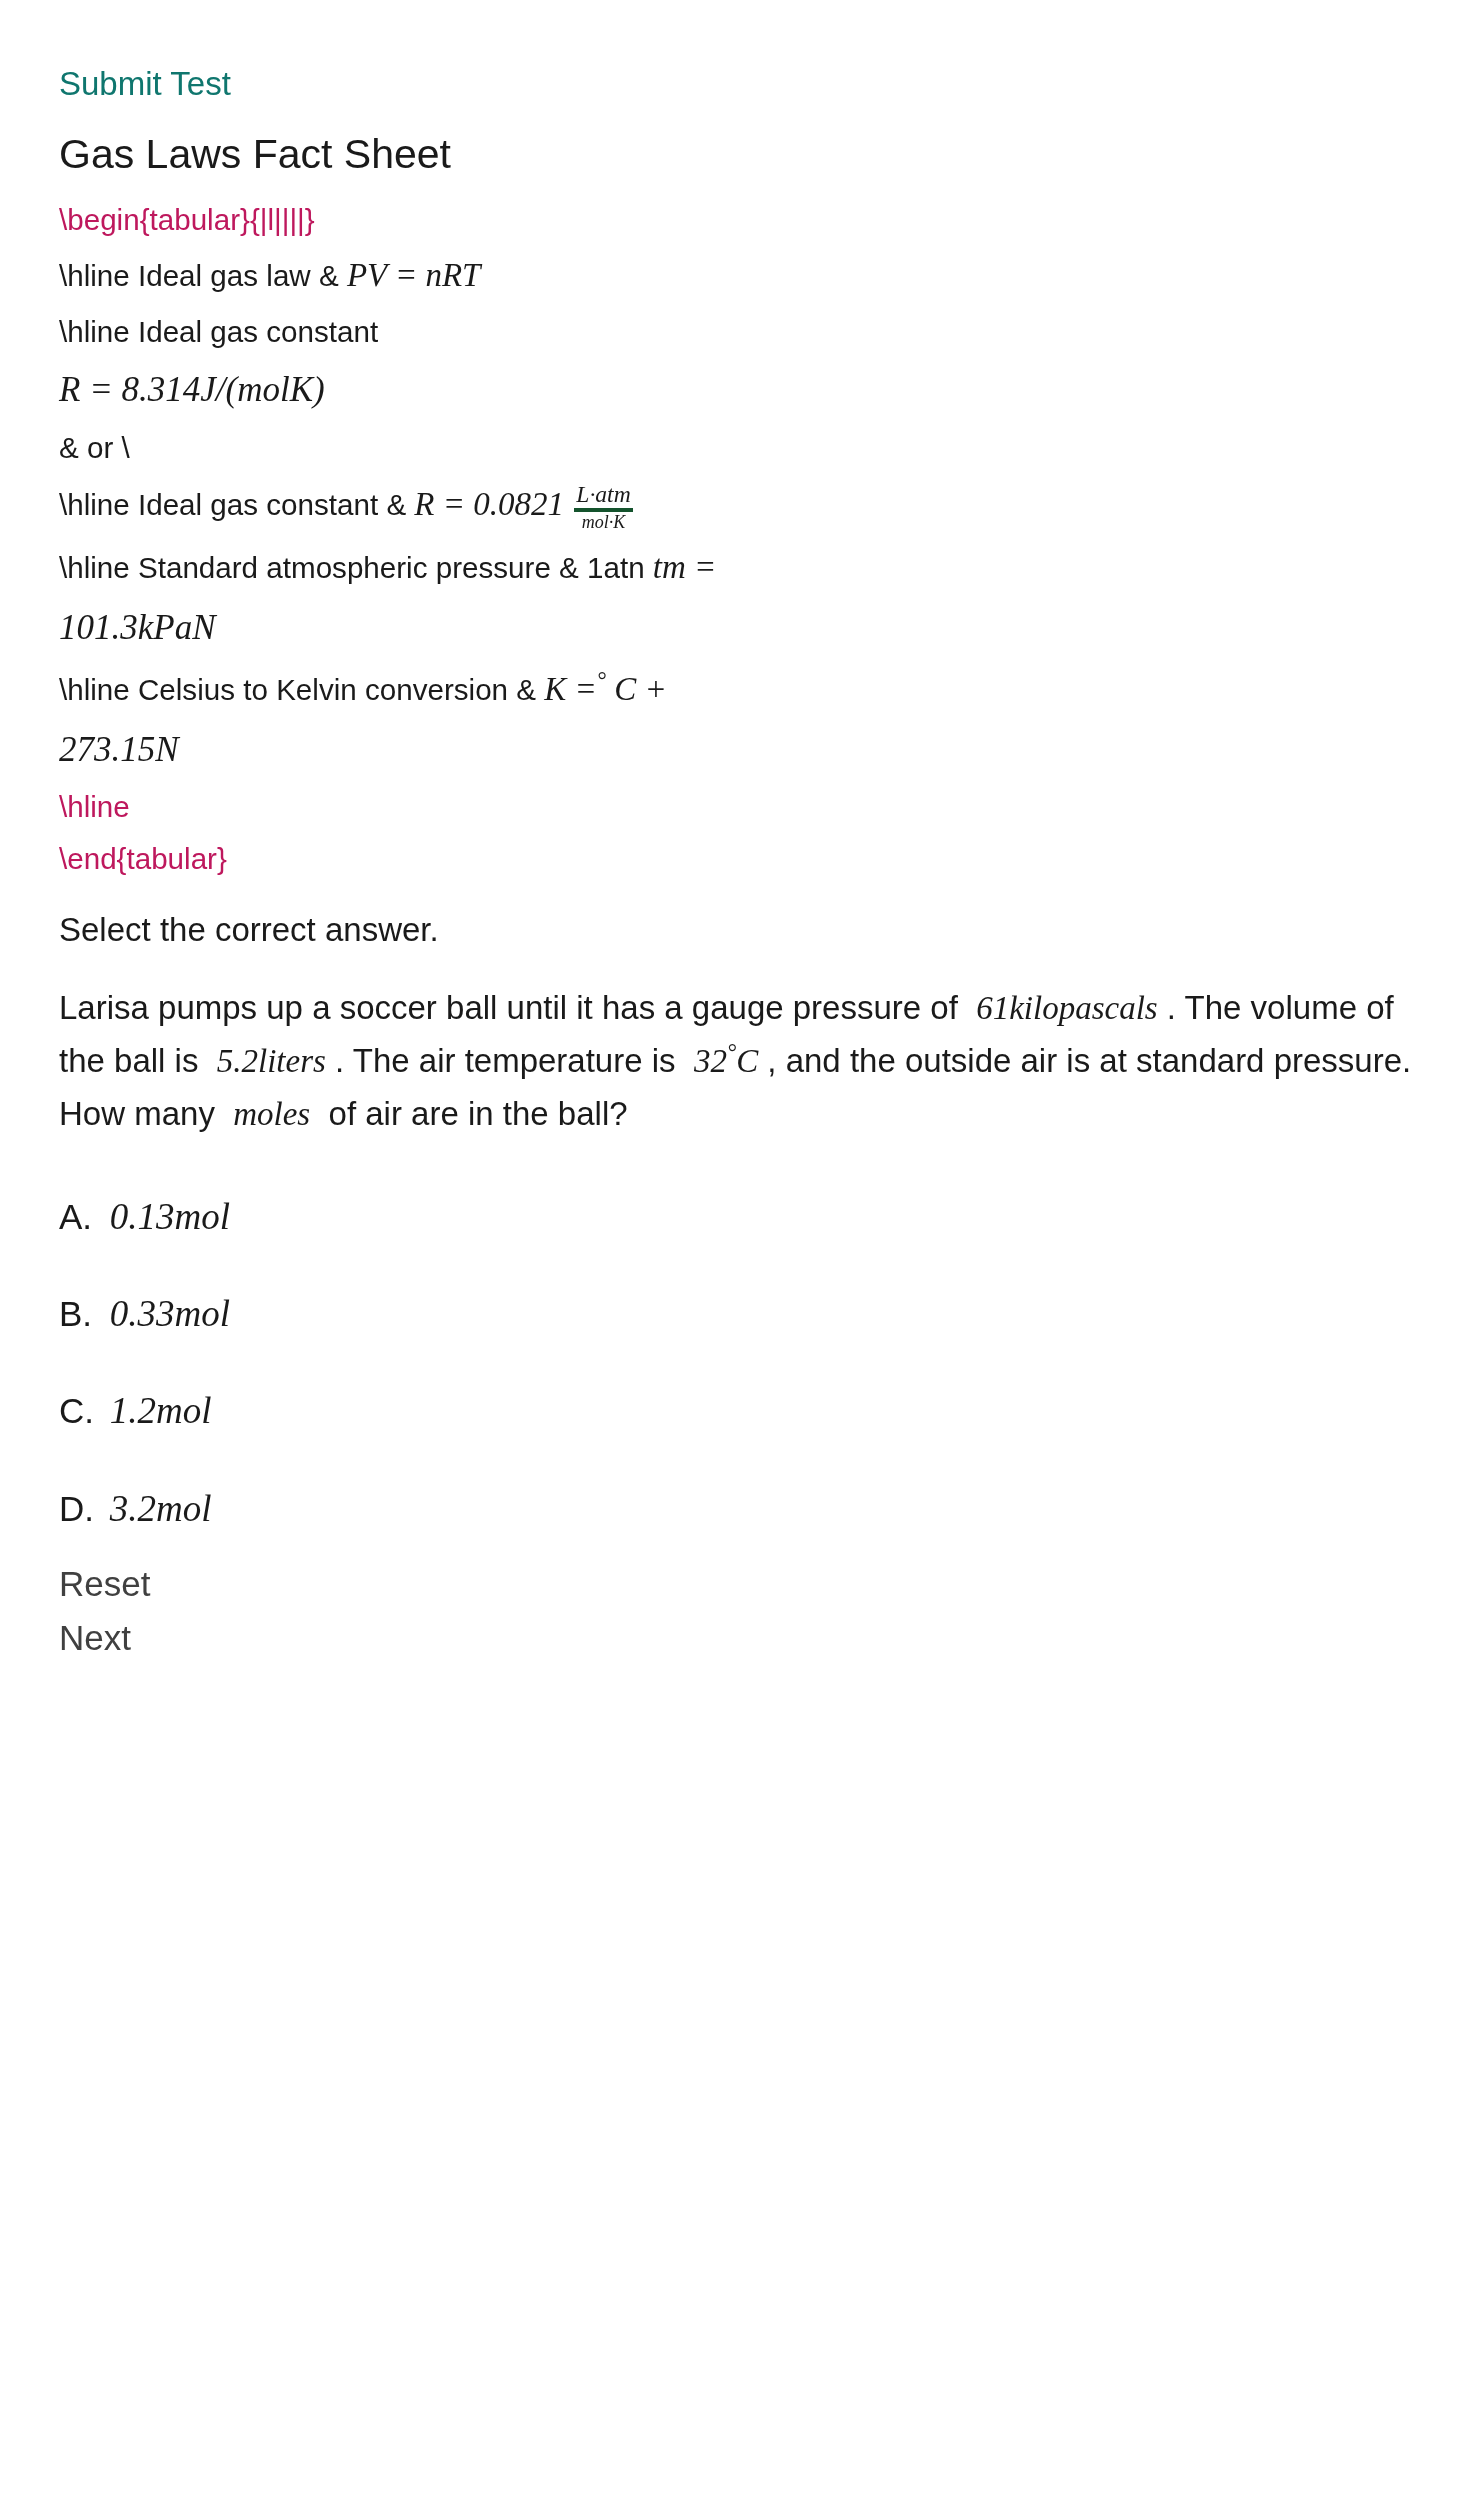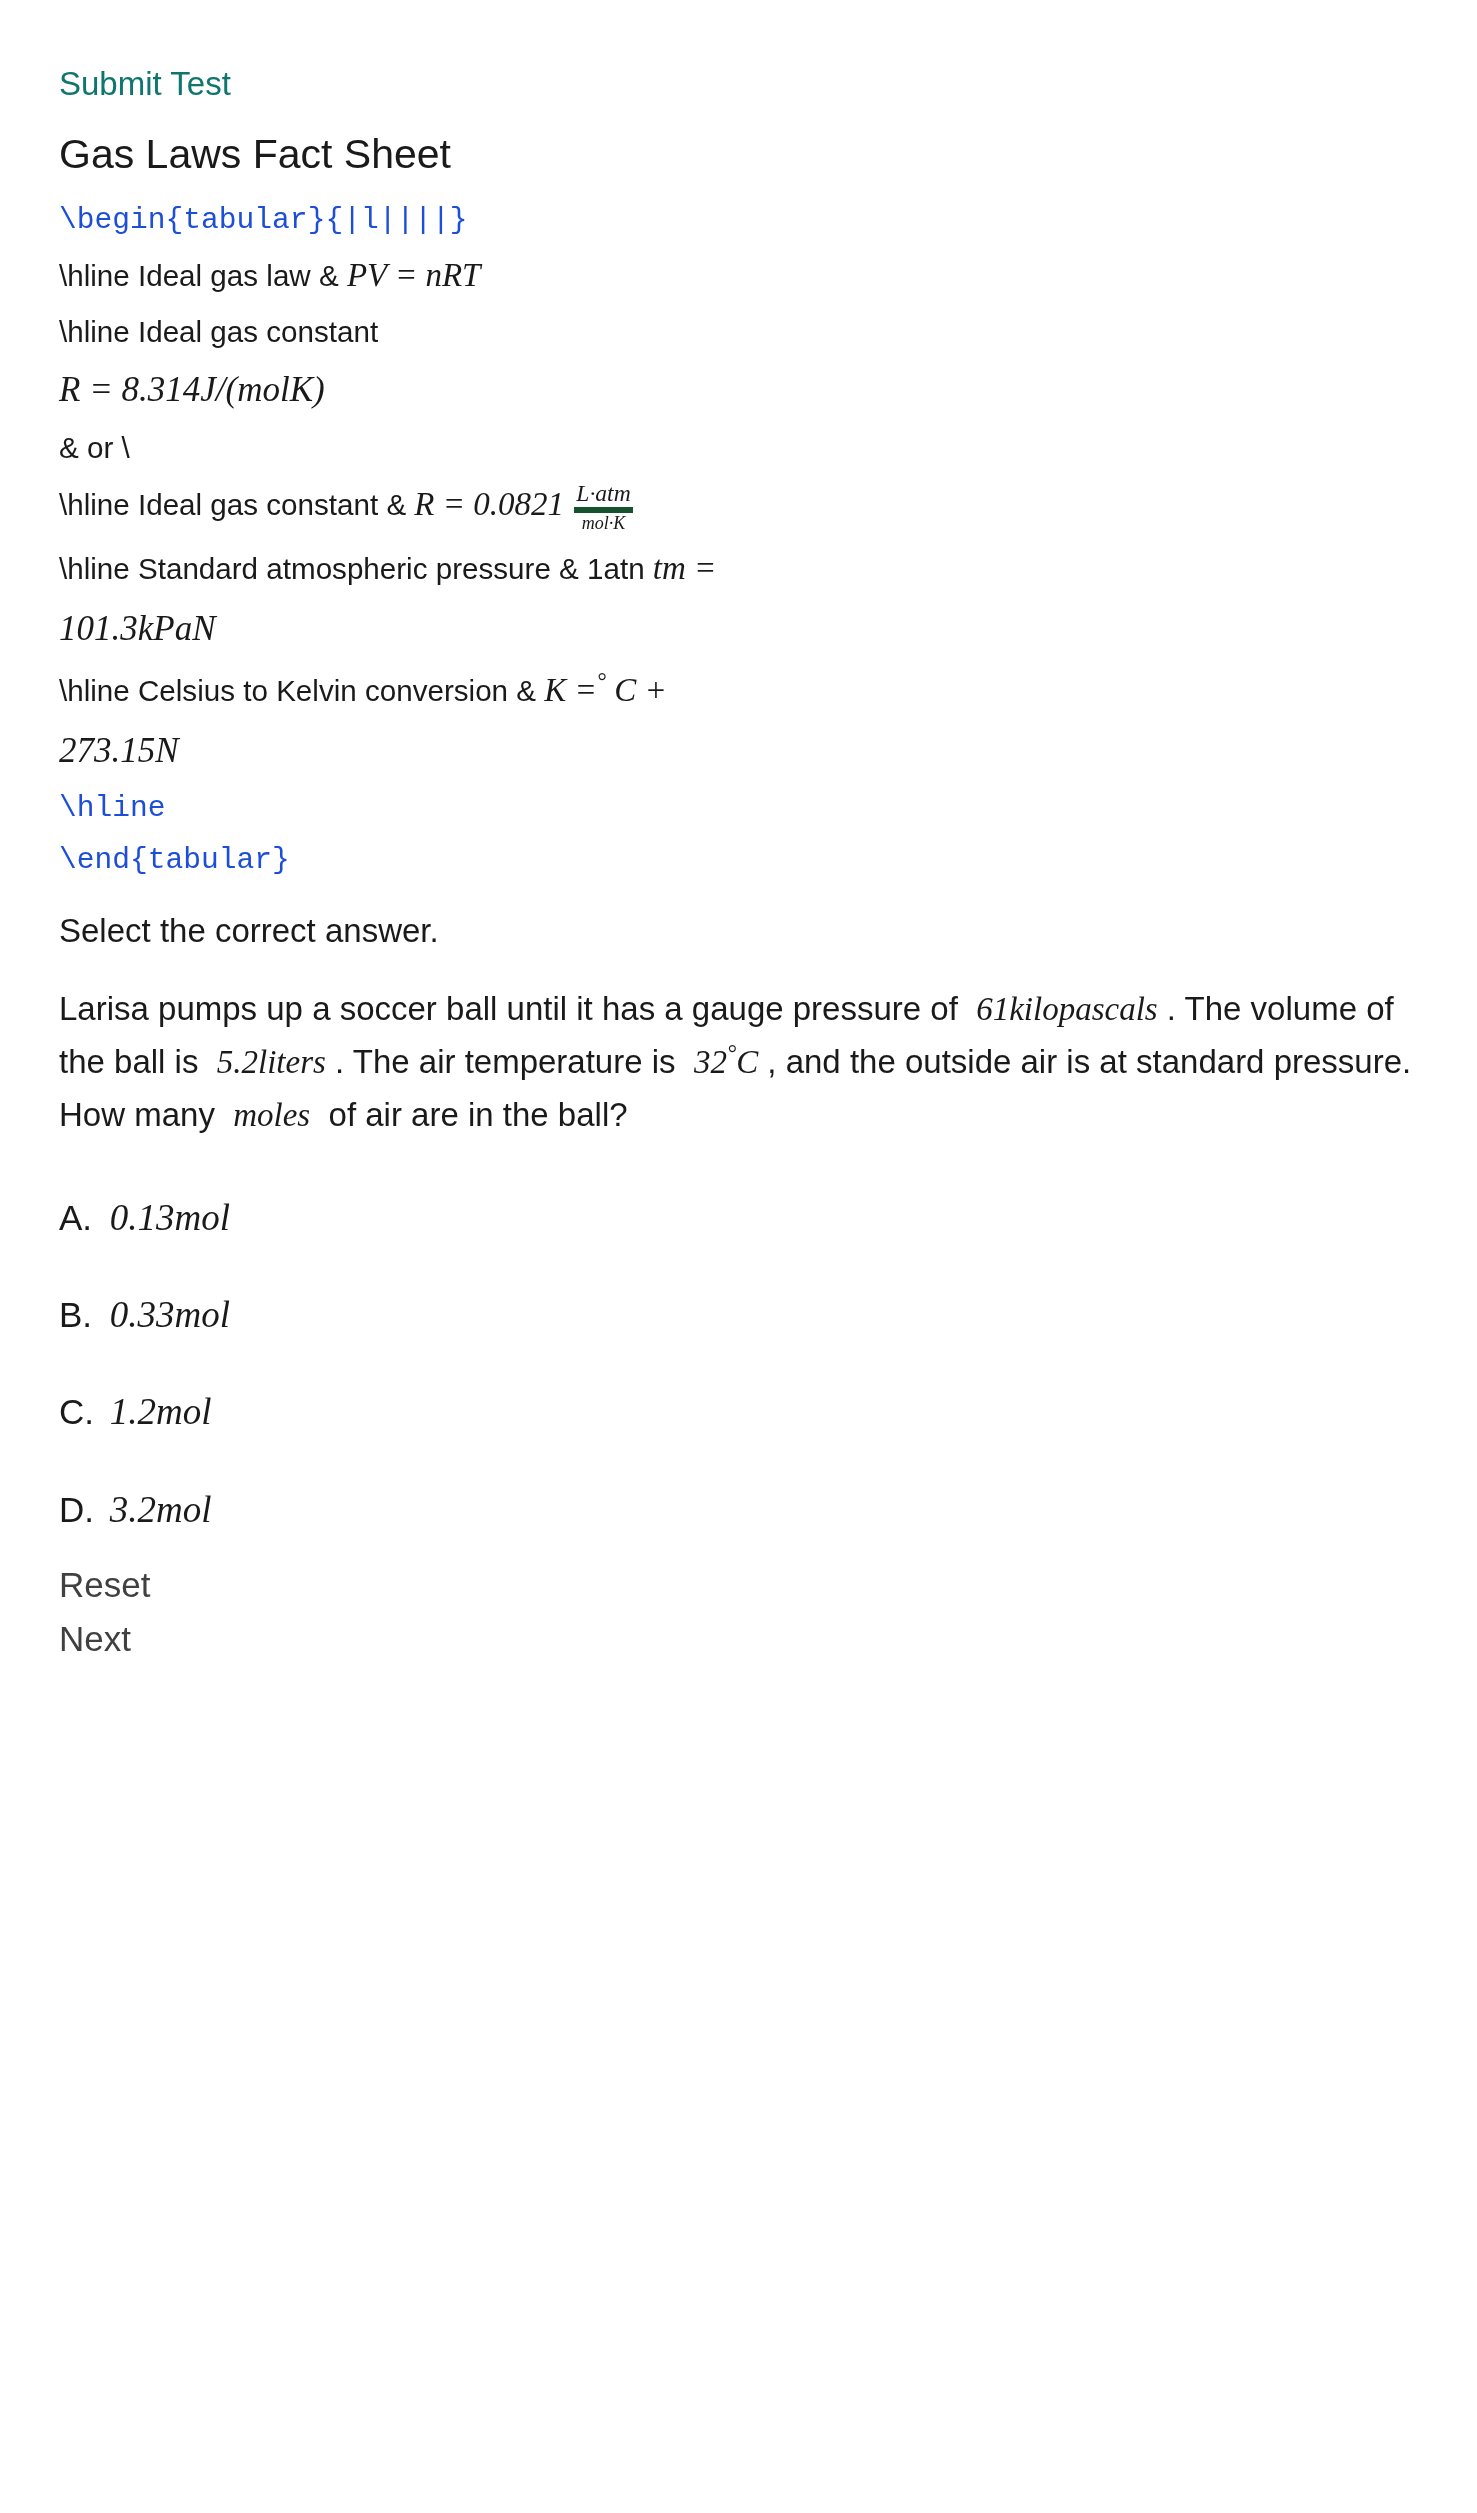--- a/index.html
+++ b/index.html
@@ -27,23 +27,23 @@
 
     .fact-sheet-title {
       font-size: 41px;
       font-weight: 500;
       margin-bottom: 11.8px;
       color: #1a1a1a;
     }
 
     .latex-raw {
       font-size: 29.6px;
-      color: #1d4ed8;
+      color: #be185d;
       margin-bottom: 7.9px;
-      font-family: Liberation Mono, monospace;
+      font-family: Liberation Sans, sans-serif;
     }
 
     .fact-row {
       font-size: 29.6px;
       margin-bottom: 7.9px;
       line-height: 1.55;
     }
 
     .math-italic {
       font-style: italic;
@@ -62,21 +62,21 @@
       flex-direction: column;
       align-items: center;
       vertical-align: middle;
       margin: 0 2px;
       font-style: italic;
       font-family: Georgia, 'Times New Roman', serif;
     }
 
     .fraction .numer {
       font-size: 23.6px;
-      border-bottom: 6px solid #14532d;
+      border-bottom: 4px solid #14532d;
       padding: 0 2px;
       line-height: 1.2;
     }
 
     .fraction .denom {
       font-size: 18px;
       padding: 0 2px;
       line-height: 1.2;
       text-align: right;
     }

